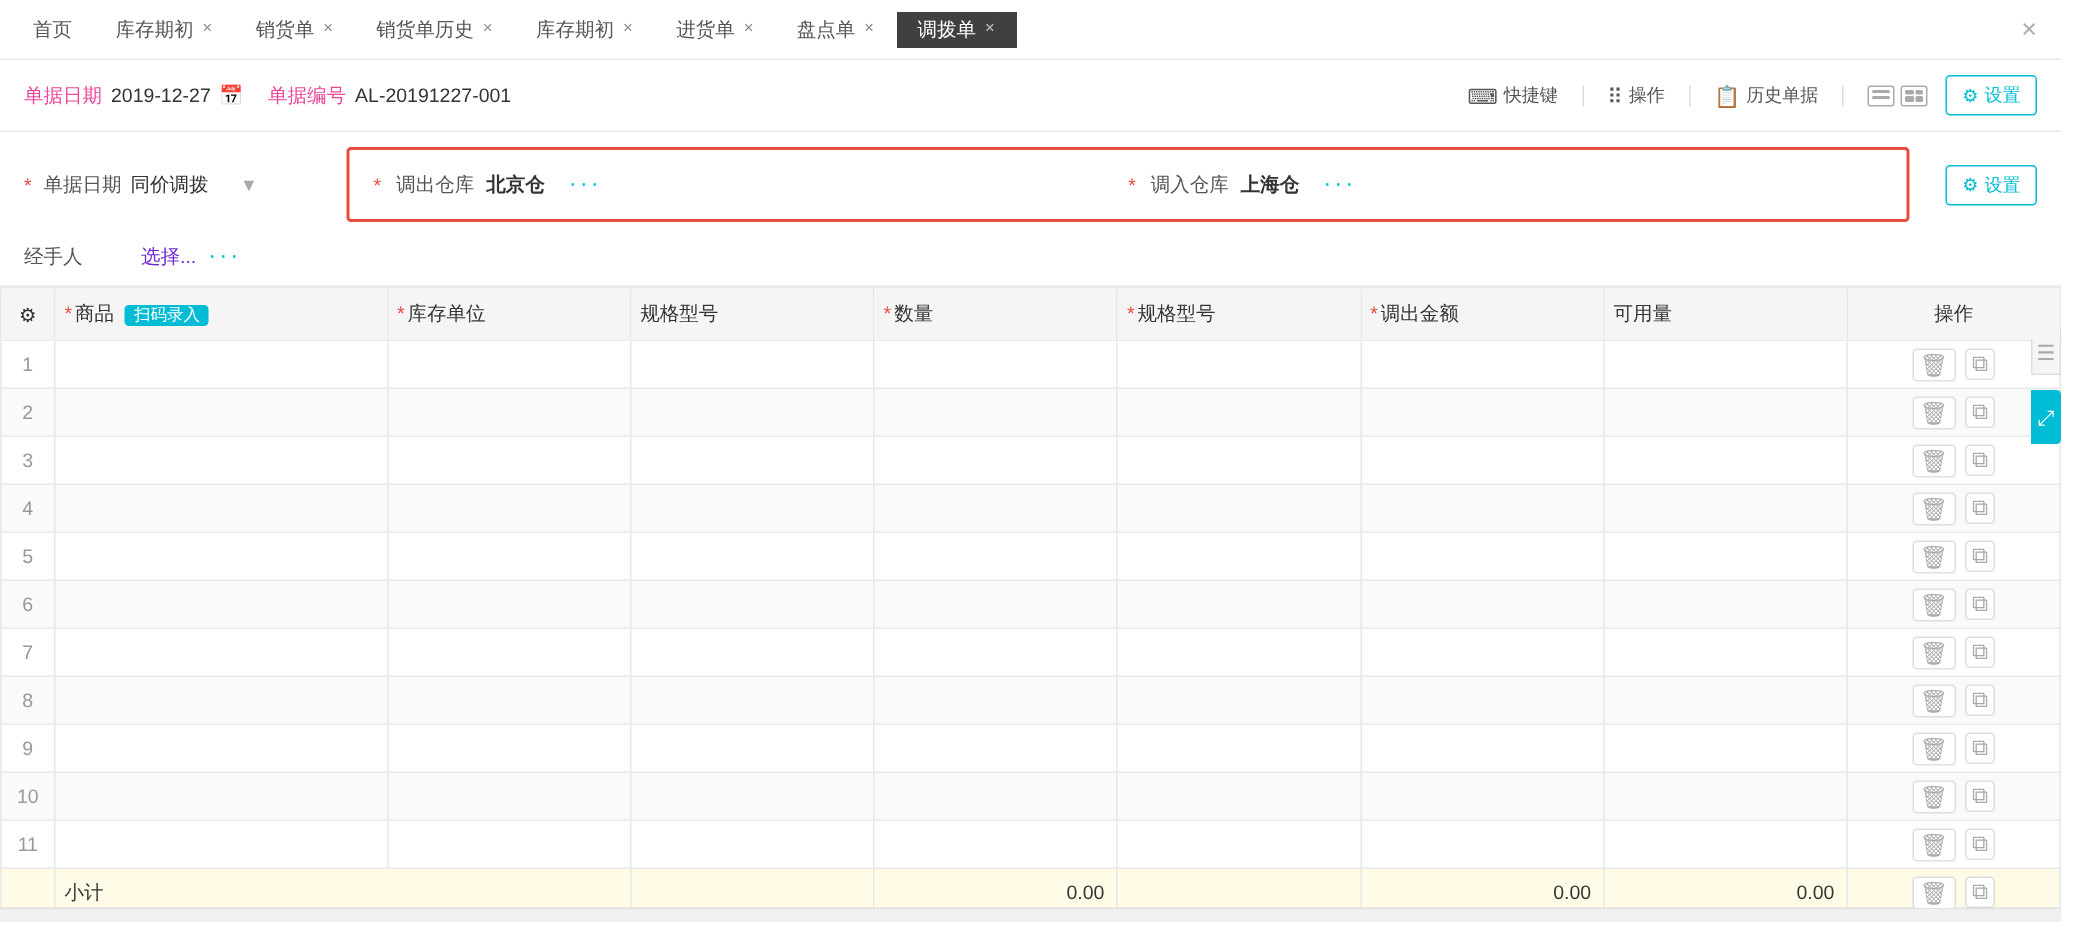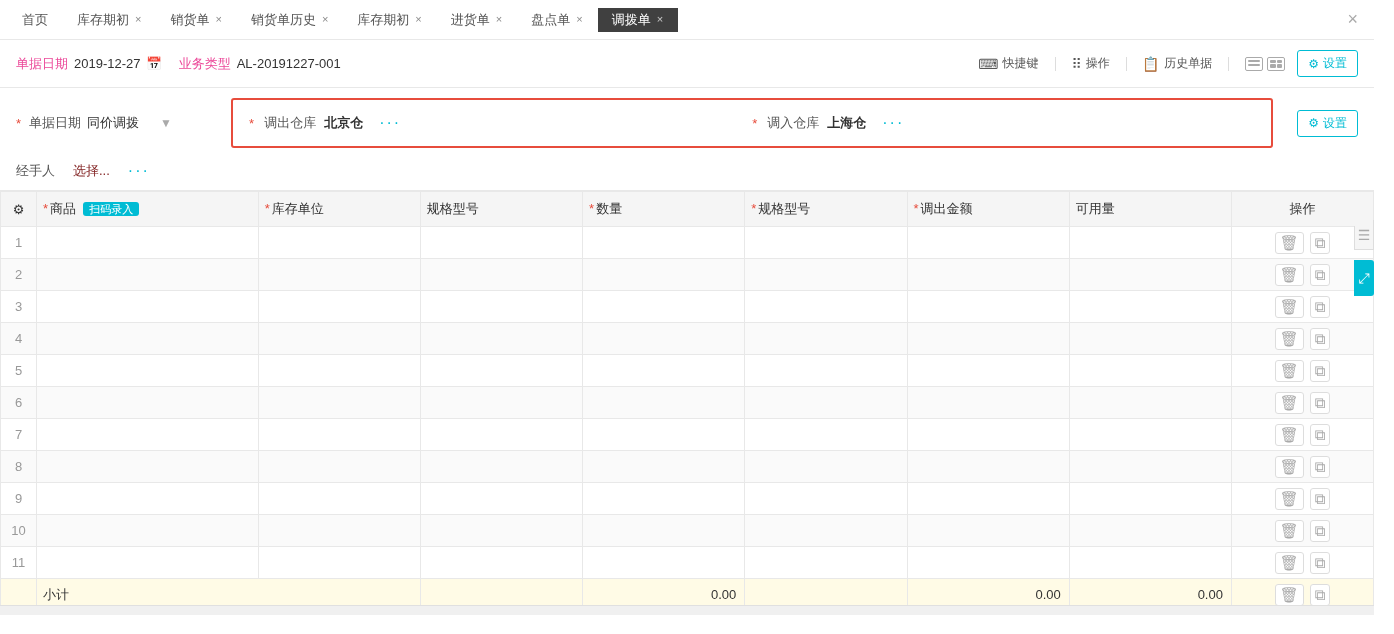--- a/index.html
+++ b/index.html
@@ -50,24 +50,24 @@
     .field-value { color: #333; font-weight: bold; }
     .field-more { color: #00bcd4; cursor: pointer; margin-left: 8px; font-size: 16px; letter-spacing: 2px; }
     .dropdown-trigger {
       display: flex; align-items: center; gap: 21px; cursor: pointer; min-width: 120px;
     }
     .dropdown-arrow { color: #aaa; font-size: 12px; }
 
     
     .handler-row {
       display: flex; align-items: center; padding: 6px 16px 10px;
-      gap: 18px; border-bottom: 1px solid #e8e8e8;
+      gap: 8px; border-bottom: 1px solid #e8e8e8;
     }
     .handler-label { color: #555; }
-    .handler-select { color: #7f1d1d; cursor: pointer; }
+    .handler-select { color: #6d28d9; cursor: pointer; margin-left: 31px; }
     .handler-more { color: #00bcd4; cursor: pointer; font-size: 16px; letter-spacing: 2px; }
 
     
     .table-wrapper { overflow-x: auto; overflow-y: auto; max-height: calc(100vh - 220px); }
     table { width: 100%; border-collapse: collapse; font-size: 13px; }
     thead tr { background: #f5f5f5; }
     thead th {
       padding: 8px 6px; text-align: left; border: 1px solid #e8e8e8;
       font-weight: normal; color: #333; white-space: nowrap; position: sticky; top: 0; z-index: 1; background: #f5f5f5;
     }
@@ -169,21 +169,21 @@
   </div>
 
   <div class="header-area">
     <div class="header-left">
       <div class="header-field">
         <label>单据日期</label>
         <span class="value">2019-12-27</span>
         <span class="calendar-icon">📅</span>
       </div>
       <div class="header-field">
-        <label>业务类型</label>
+        <label>单据编号</label>
         <span class="value">AL-20191227-001</span>
       </div>
     </div>
     <div class="header-right">
       <div class="header-btn">
         <span class="icon">⌨</span>
         <span>快捷键</span>
       </div>
       <div class="header-divider"></div>
       <div class="header-btn">

